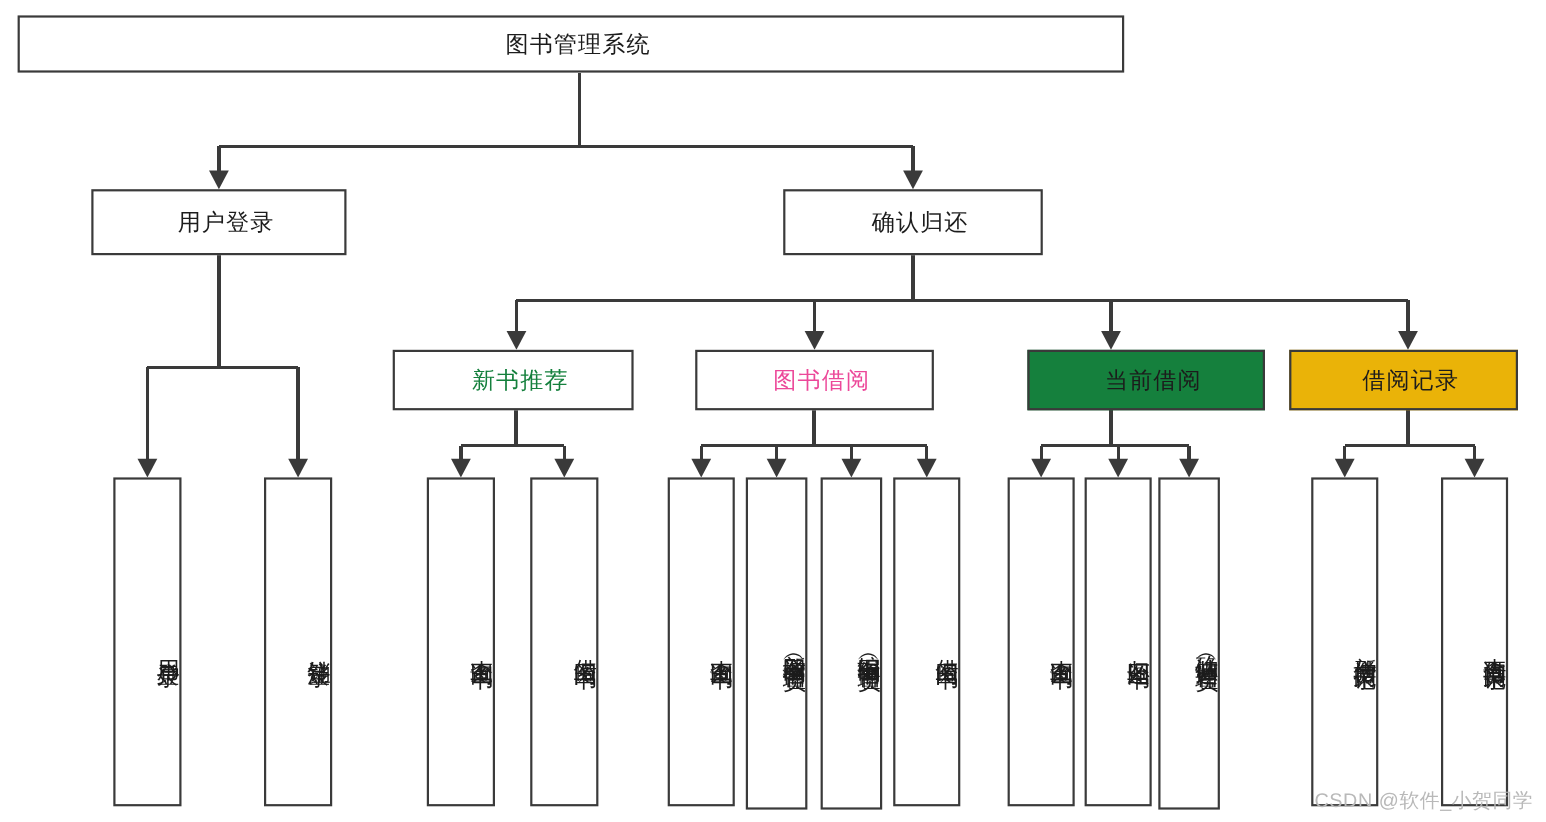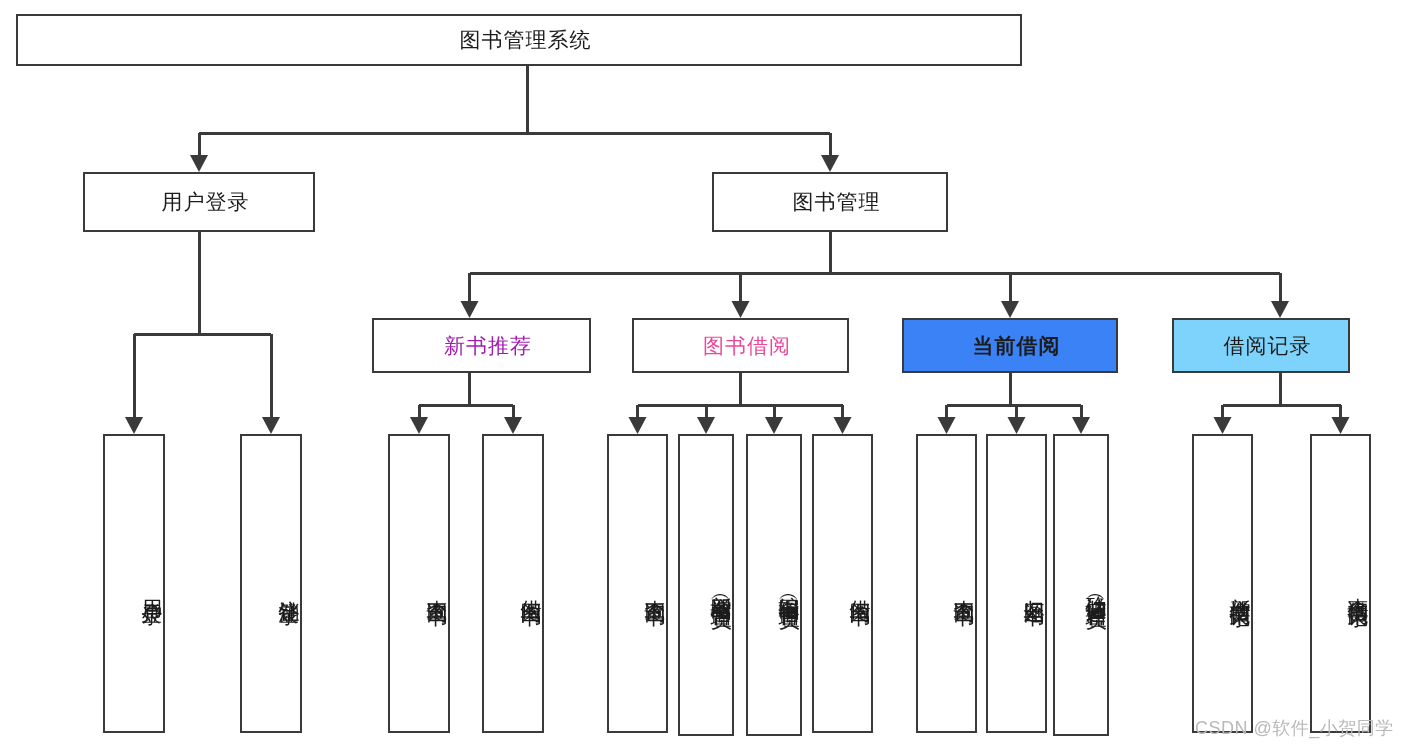--- a/index.html
+++ b/index.html
@@ -120,32 +120,32 @@
       <polygon points="1331.5,417 1349.5,417 1340.5,434" fill="#3a3a3a"></polygon>
     </svg>
   <div id="node-layer">
       <div class="node horiz" style="left: 16px; top: 14px; width: 1006px; height: 52px; border-color: rgb(58, 58, 58); background: rgb(255, 255, 255); color: rgb(28, 28, 28);">
         <span class="label">图书管理系统</span>
       </div>
       <div class="node horiz" style="left: 83px; top: 172px; width: 232px; height: 60px; border-color: rgb(58, 58, 58); background: rgb(255, 255, 255); color: rgb(28, 28, 28);">
         <span class="label">用户登录</span>
       </div>
       <div class="node horiz" style="left: 712px; top: 172px; width: 236px; height: 60px; border-color: rgb(58, 58, 58); background: rgb(255, 255, 255); color: rgb(28, 28, 28);">
-        <span class="label">图书管理</span>
+        <span class="label">确认归还</span>
       </div>
-      <div class="node horiz" style="left: 372px; top: 318px; width: 219px; height: 55px; border-color: rgb(58, 58, 58); background: rgb(255, 255, 255); color: #a21caf;">
+      <div class="node horiz" style="left: 357px; top: 318px; width: 219px; height: 55px; border-color: rgb(58, 58, 58); background: rgb(255, 255, 255); color: #15803d;">
         <span class="label">新书推荐</span>
       </div>
       <div class="node horiz" style="left: 632px; top: 318px; width: 217px; height: 55px; border-color: rgb(58, 58, 58); background: rgb(255, 255, 255); color: #ec4899;">
         <span class="label">图书借阅</span>
       </div>
-      <div class="node horiz" style="left: 902px; top: 318px; width: 216px; height: 55px; border-color: rgb(58, 58, 58); background: #3b82f6; color: rgb(28, 28, 28); font-weight: bold;">
+      <div class="node horiz" style="left: 934px; top: 318px; width: 216px; height: 55px; border-color: rgb(58, 58, 58); background: #15803d; color: rgb(28, 28, 28);">
         <span class="label">当前借阅</span>
       </div>
-      <div class="node horiz" style="left: 1172px; top: 318px; width: 178px; height: 55px; border-color: rgb(58, 58, 58); background: #7dd3fc; color: rgb(28, 28, 28);">
+      <div class="node horiz" style="left: 1172px; top: 318px; width: 208px; height: 55px; border-color: rgb(58, 58, 58); background: #eab308; color: rgb(28, 28, 28);">
         <span class="label">借阅记录</span>
       </div>
       <div class="node vert" style="left: 103px; top: 434px; width: 62px; height: 299px; border-color: rgb(58, 58, 58); background: rgb(255, 255, 255); color: rgb(28, 28, 28);">
         <span class="label">用户登录</span>
       </div>
       <div class="node vert" style="left: 240px; top: 434px; width: 62px; height: 299px; border-color: rgb(58, 58, 58); background: rgb(255, 255, 255); color: rgb(28, 28, 28);">
         <span class="label">注销登录</span>
       </div>
       <div class="node vert" style="left: 388px; top: 434px; width: 62px; height: 299px; border-color: rgb(58, 58, 58); background: rgb(255, 255, 255); color: rgb(28, 28, 28);">
         <span class="label">查询图书</span>

